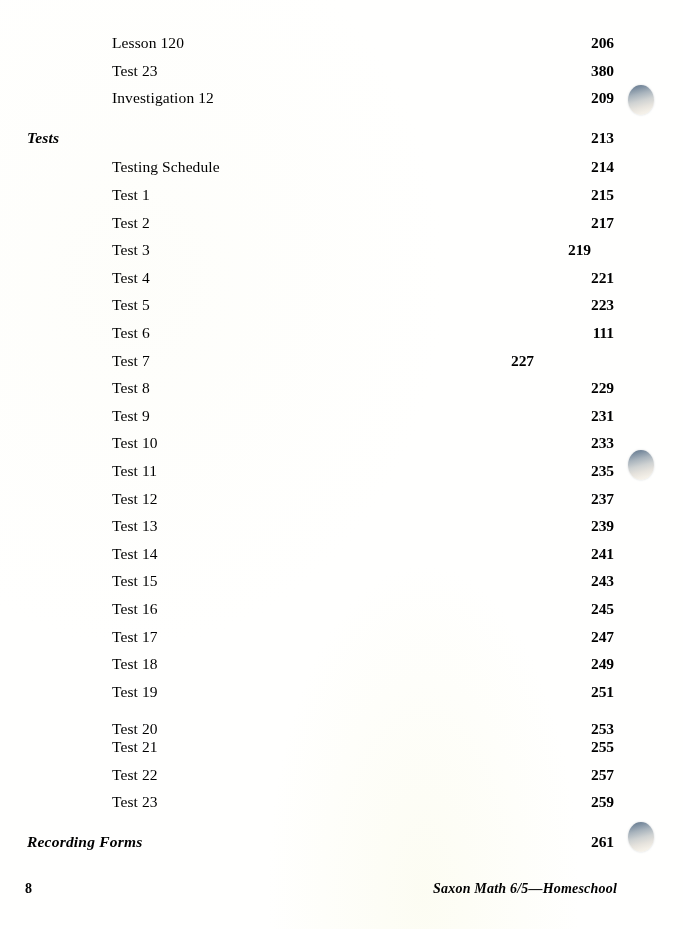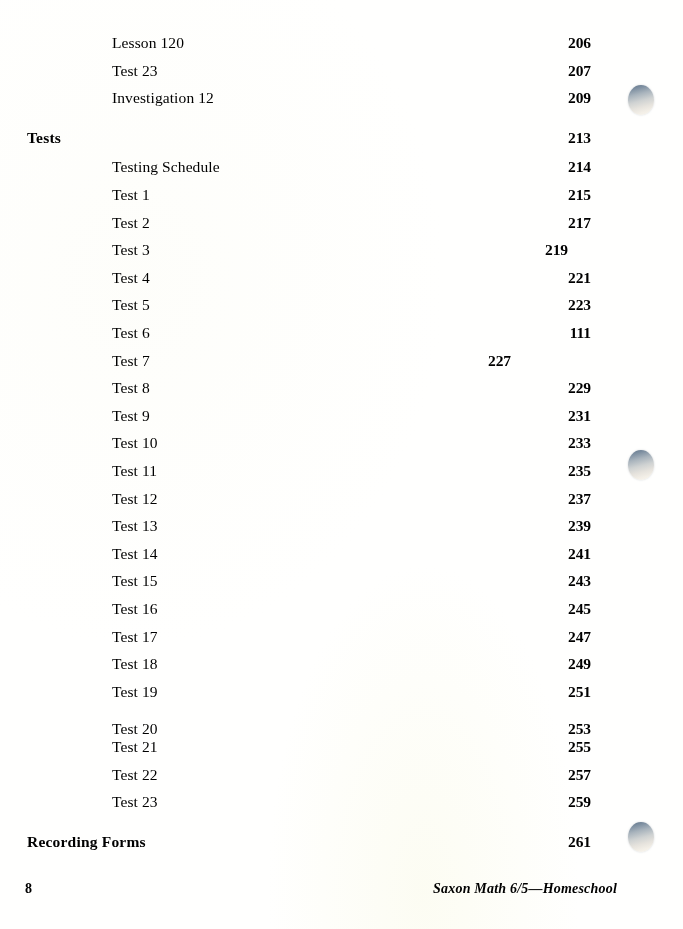--- a/index.html
+++ b/index.html
@@ -54,21 +54,21 @@
     position: absolute;
     left: 0;
     top: 0;
     width: 683px;
   }
 
   .toc-row {
     display: flex;
     align-items: baseline;
     height: 27.6px;
-    padding-right: 92px;
+    padding-right: 69px;
     box-sizing: border-box;
     white-space: nowrap;
   }
   .toc-row .label {
     font-size: 15.5px;
     letter-spacing: 0.1px;
   }
   .toc-row .leader {
     flex: 1 1 auto;
     overflow: hidden;
@@ -96,20 +96,21 @@
     letter-spacing: -0.1px;
   }
 
   
   .toc-row.section {
     padding-left: 27px;
   }
   .toc-row.section .label {
     font-weight: bold;
     letter-spacing: 0.2px;
+    font-style: italic;
   }
   .toc-row.section .leader {
     margin-left: 0px;
   }
 
   
   .toc-row.entry {
     padding-left: 112px;
   }
   .toc-row.entry .leader {
@@ -152,21 +153,21 @@
 
   <div id="toc">
       <div class="toc-row entry" style="position: absolute; left: 0px; top: 34px; width: 683px;">
         <span class="label">Lesson 120</span>
         <span class="leader"></span>
         <span class="pageno">206</span>
       </div>
       <div class="toc-row entry" style="position: absolute; left: 0px; top: 61.6px; width: 683px;">
         <span class="label">Test 23</span>
         <span class="leader"></span>
-        <span class="pageno">207</span>
+        <span class="pageno">380</span>
       </div>
       <div class="toc-row entry" style="position: absolute; left: 0px; top: 89.2px; width: 683px;">
         <span class="label">Investigation 12</span>
         <span class="leader"></span>
         <span class="pageno">209</span>
       </div>
       <div class="toc-row section" style="position: absolute; left: 0px; top: 128.8px; width: 683px;">
         <span class="label">Tests</span>
         <span class="leader"></span>
         <span class="pageno">213</span>

